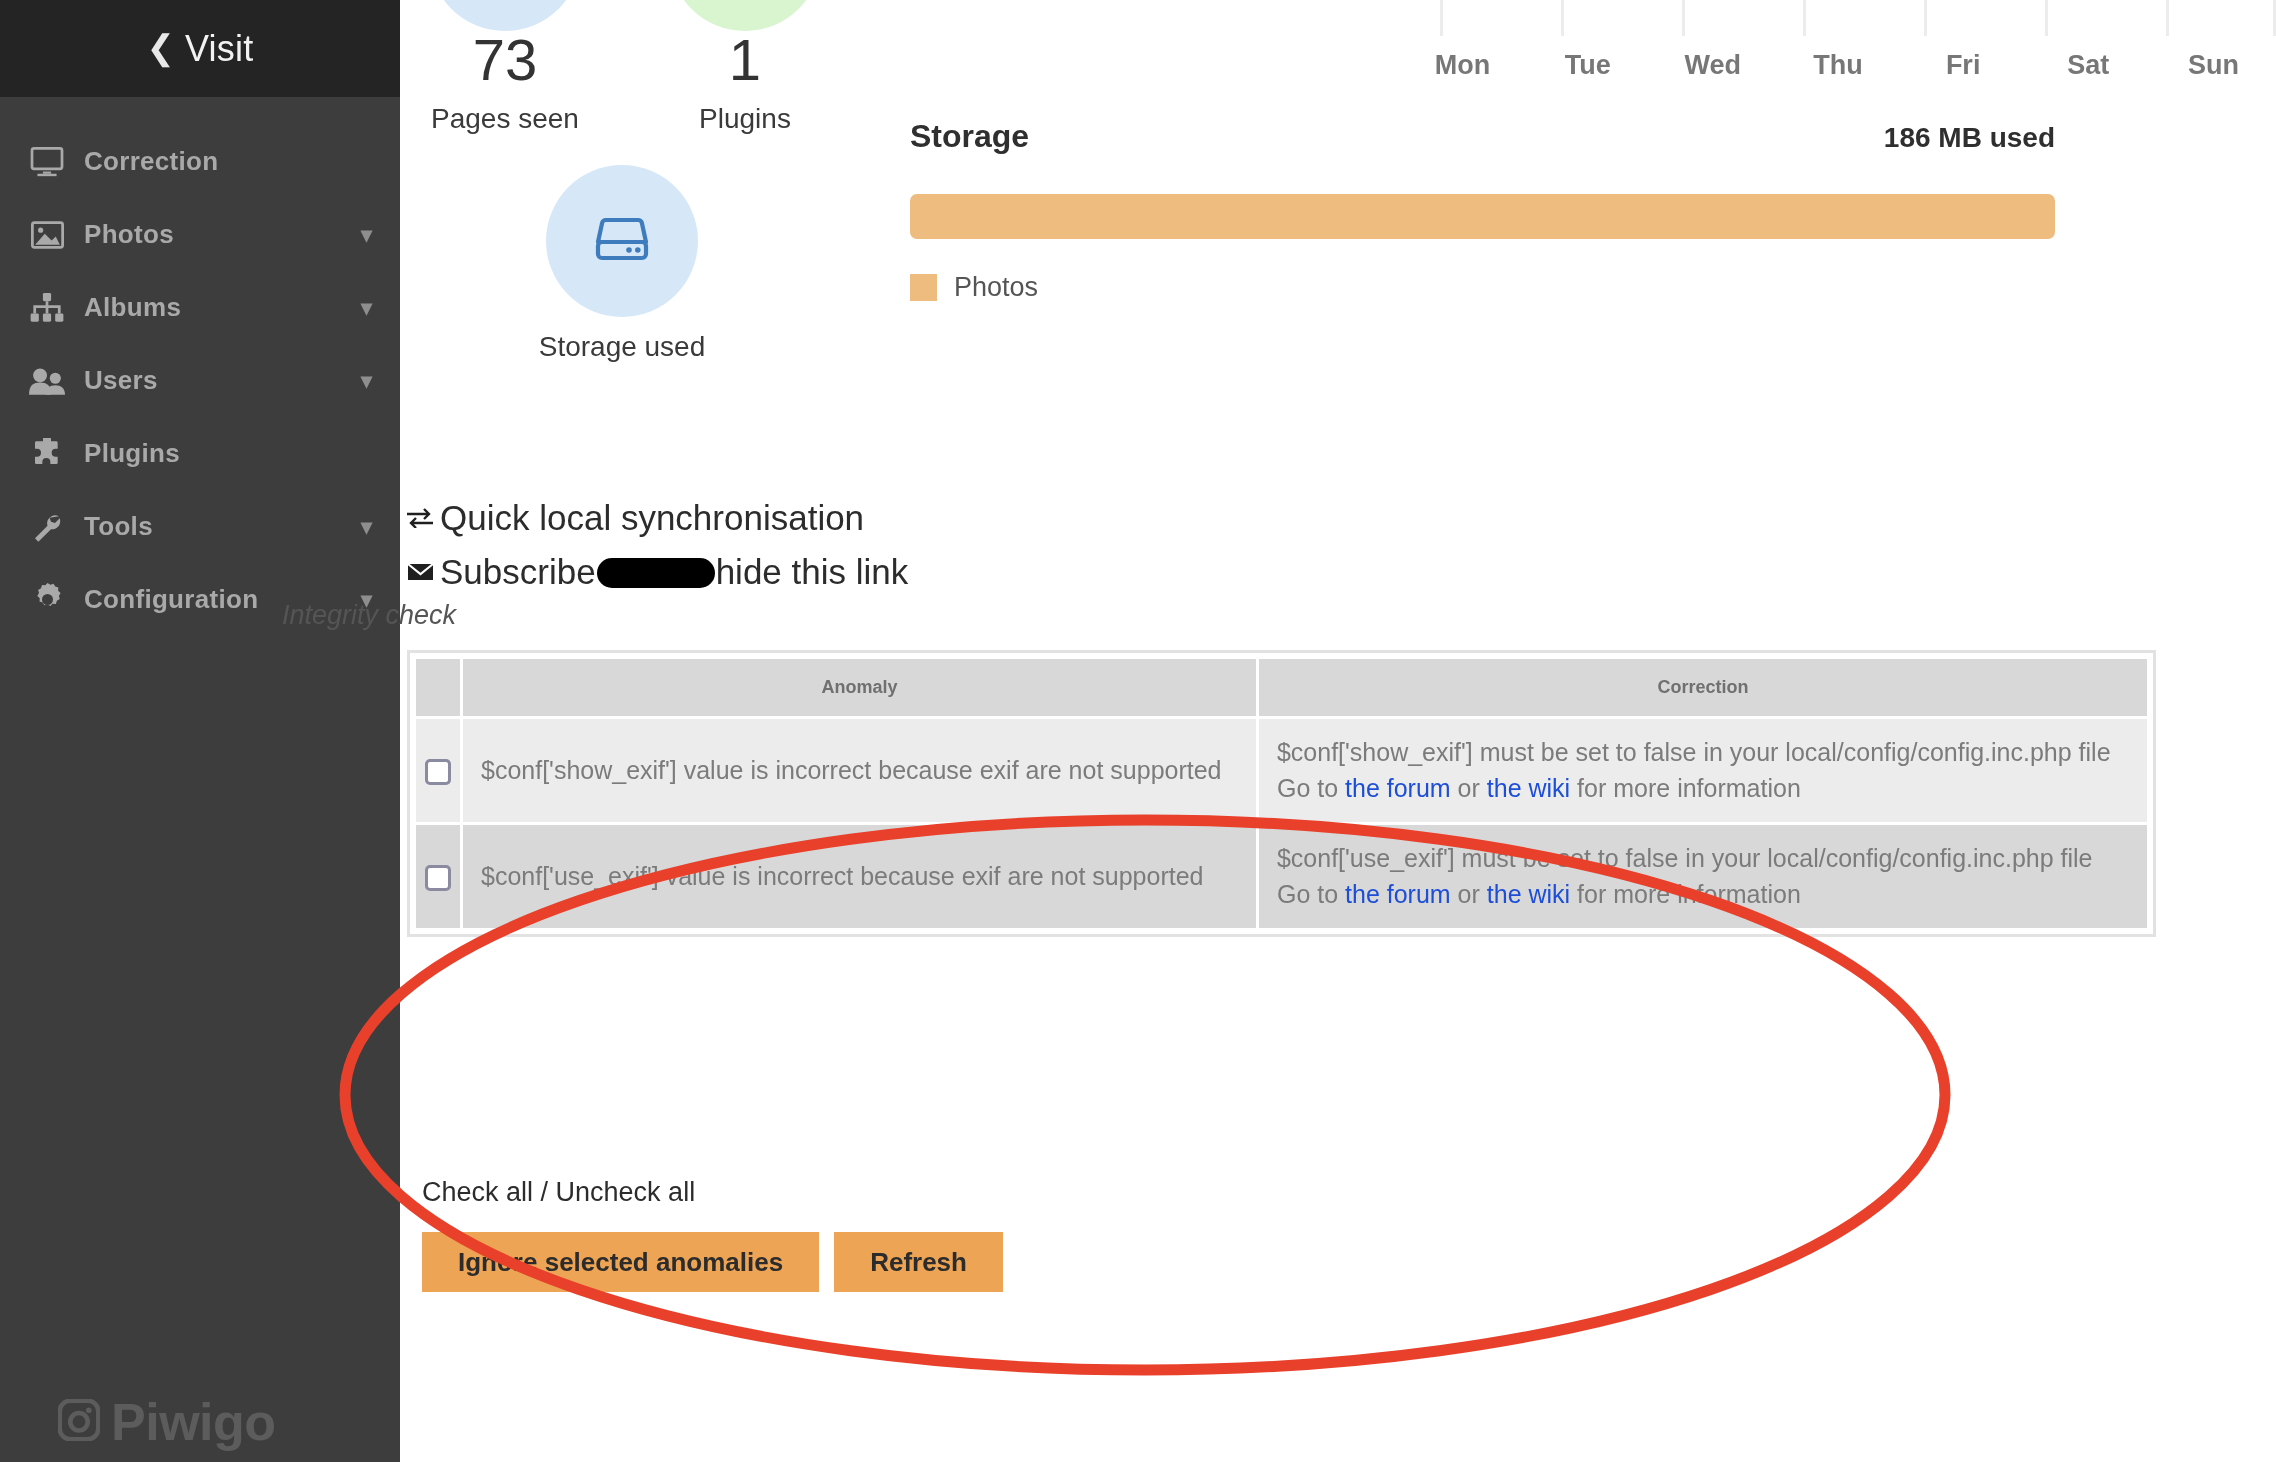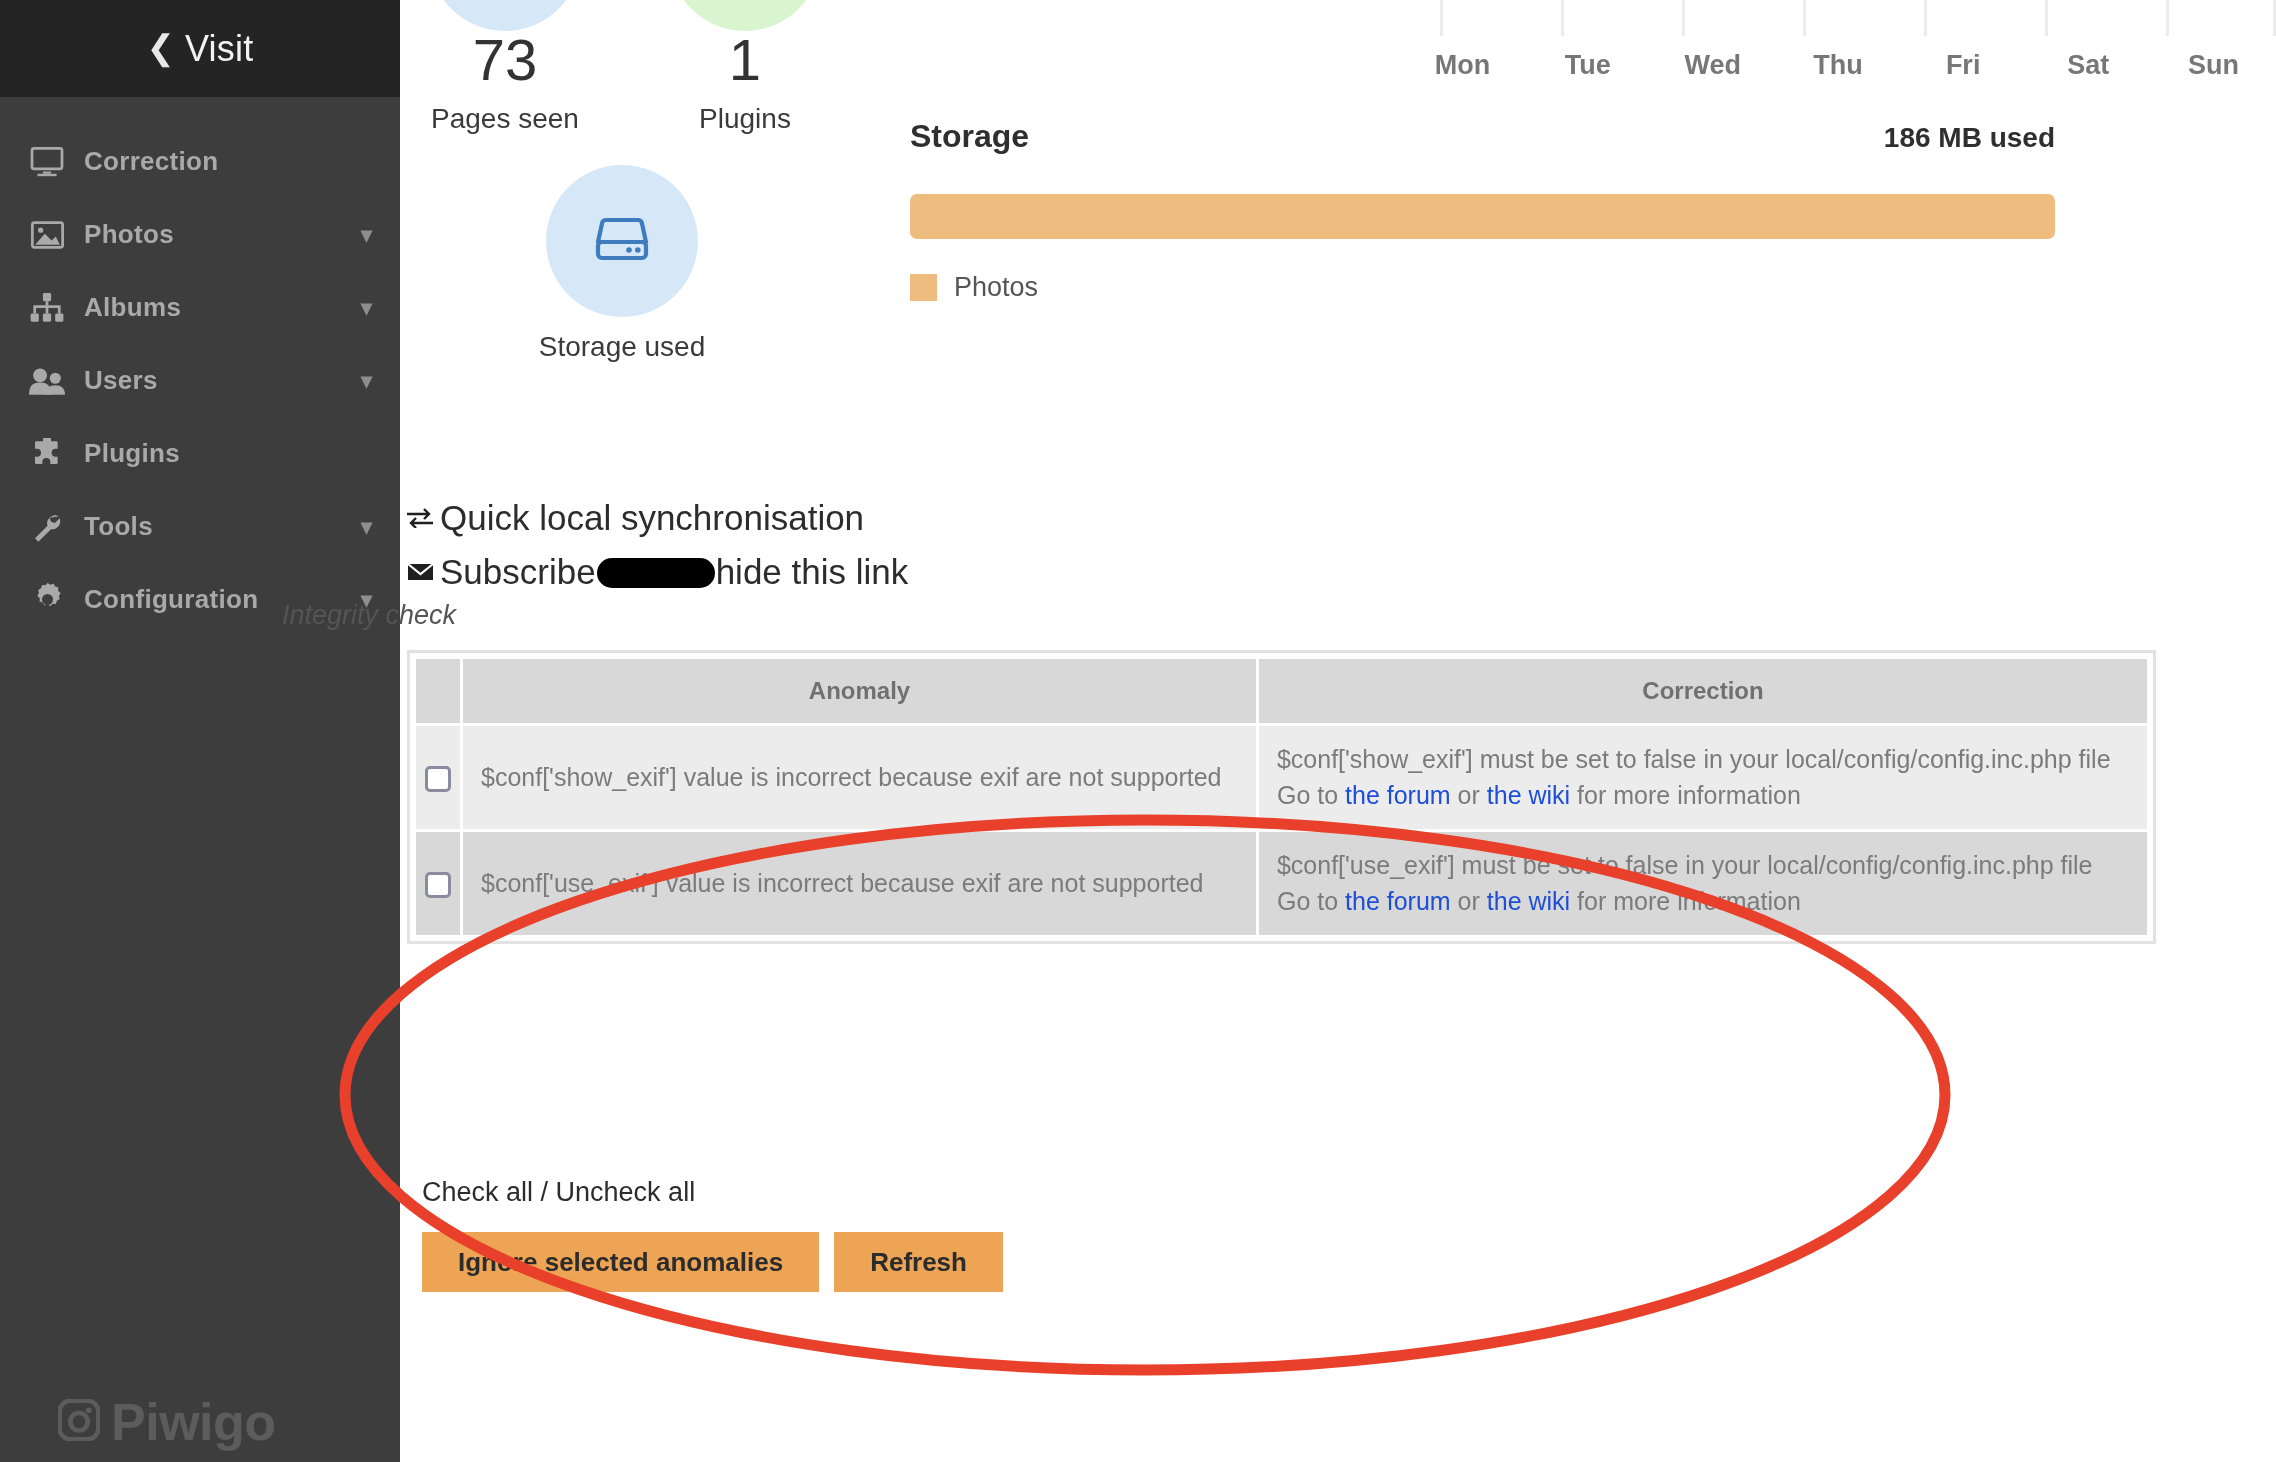--- a/index.html
+++ b/index.html
@@ -140,21 +140,21 @@
   }
 
   #anomaly-wrap {
     position: absolute; left: 7px; top: 650px;
     width: 1749px; border: 3px solid #e2e2e2;
     background: #fff; padding: 3px;
   }
   table.anomalies { width: 100%; border-collapse: separate; border-spacing: 3px; }
   table.anomalies th {
     background: #d8d8d8; color: #707070;
-    font-size: 24px; font-weight: bold;
+    font-size: 18px; font-weight: bold;
     padding: 18px 0; text-align: center;
   }
   table.anomalies th.cb-col { width: 44px; }
   table.anomalies td {
     font-size: 25px; color: #7b7b7b;
     padding: 16px 18px; vertical-align: middle; line-height: 1.42;
   }
   table.anomalies tr.r-odd td { background: #ececec; }
   table.anomalies tr.r-even td { background: #d8d8d8; }
   table.anomalies td.cb-cell { text-align: center; padding: 0 8px; }

